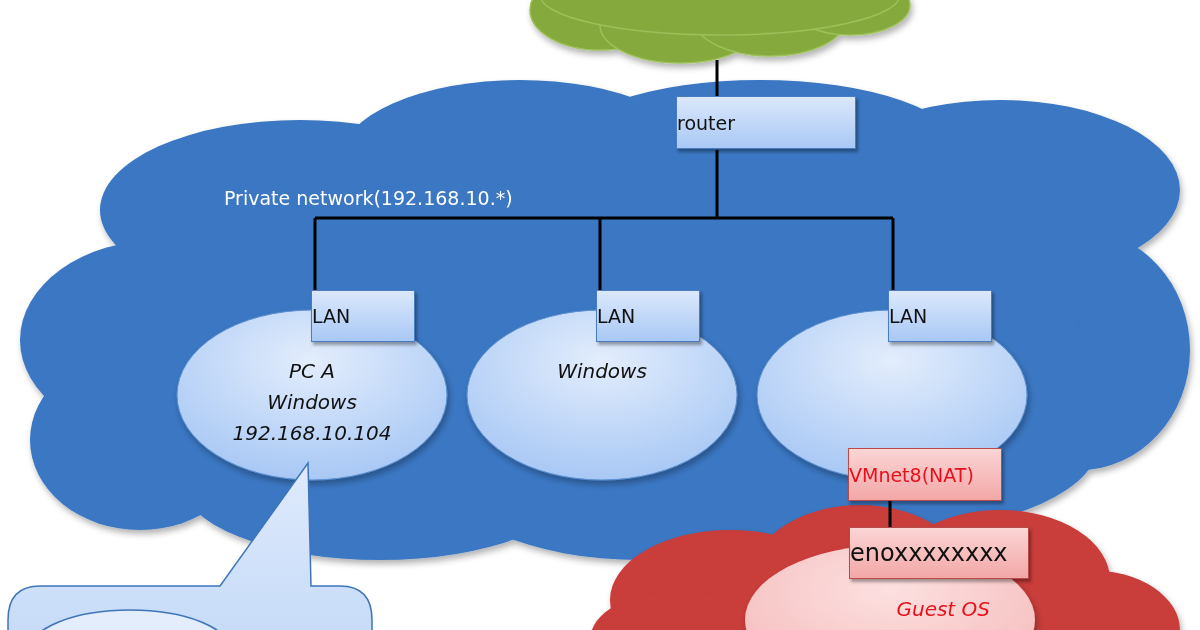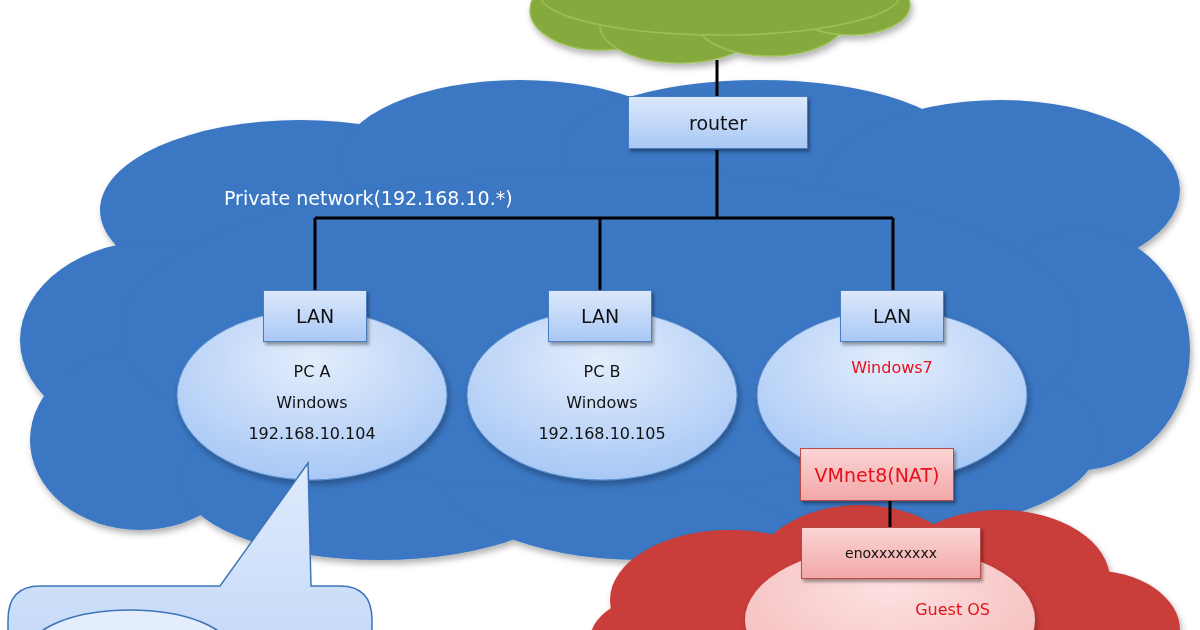--- a/index.html
+++ b/index.html
@@ -1,21 +1,21 @@
 <!DOCTYPE html>
 <html><head>
 <meta charset="utf-8">
 <style>
   html, body { margin:0; padding:0; background:#ffffff; }
   body { width:1200px; height:630px; overflow:hidden; position:relative; font-family:"DejaVu Sans", sans-serif; }
   svg { position:absolute; left:0; top:0; }
-  .box { position:absolute; display:flex; align-items:center; justify-content:center; font-size:19px; color:#111; box-sizing:border-box; }
+  .box { position:absolute; display:flex; align-items:center; font-size:19px; color:#111; box-sizing:border-box;margin-left:48px; }
   .blue-box { background:linear-gradient(#dbe8fb,#a9c8f5); border:1px solid #4a7cc0; box-shadow:2px 3px 3px rgba(0,0,0,0.35); }
   .red-box { background:linear-gradient(#fbd5d5,#f3a7a7); border:1px solid #b84a4a; box-shadow:2px 3px 3px rgba(0,0,0,0.35); }
-  .node-text { position:absolute; text-align:center; font-size:16px; line-height:31px; color:#111; }
+  .node-text { position:absolute; text-align:center; font-size:20px; line-height:31px; color:#111;font-style:italic; }
   .red-text { color:#e8101a; }
   .label { position:absolute; color:#ffffff; font-size:19px; }
 </style>
 </head>
 <body>
 
 <svg width="1200" height="630" viewBox="0 0 1200 630">
   <defs>
     <radialGradient id="ellGrad" cx="50%" cy="30%" r="70%">
       <stop offset="0%" stop-color="#e3edfc"></stop>
@@ -99,31 +99,28 @@
 <div class="box blue-box" style="left:840px;top:290px;width:104px;height:52px;">
   <span>LAN</span>
 </div>
 
 <div class="node-text" style="left:212px;top:356px;width:200px;">
   <div>PC A</div>
   <div>Windows</div>
   <div>192.168.10.104</div>
 </div>
 <div class="node-text" style="left:502px;top:356px;width:200px;">
-  <div>PC B</div>
   <div>Windows</div>
-  <div>192.168.10.105</div>
 </div>
 <div class="node-text red-text" style="left:792px;top:352px;width:200px;">
-  <div>Windows7</div>
 </div>
 
 <div class="box red-box red-text" style="left:800px;top:448px;width:154px;height:53px;">
   <span>VMnet8(NAT)</span>
 </div>
 
-<div class="box red-box" style="left:801px;top:527px;width:180px;height:52px;font-size:14px;">
+<div class="box red-box" style="left:801px;top:527px;width:180px;height:52px;font-size:24px;">
   <span>enoxxxxxxxx</span>
 </div>
 
 <div class="node-text red-text" style="left:790px;top:594px;width:200px;text-align:right;">
   <div>Guest OS</div>
 </div>
 
 </body></html>

